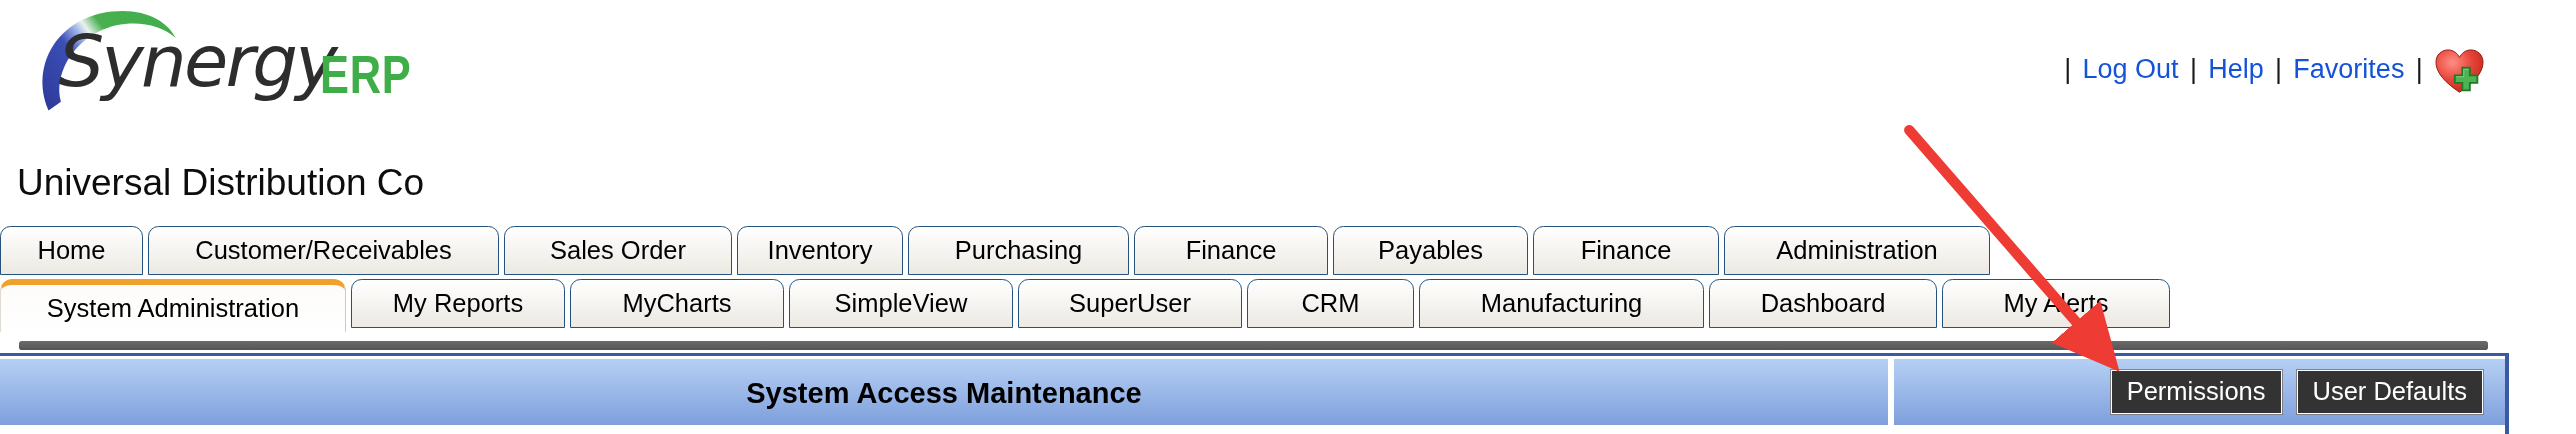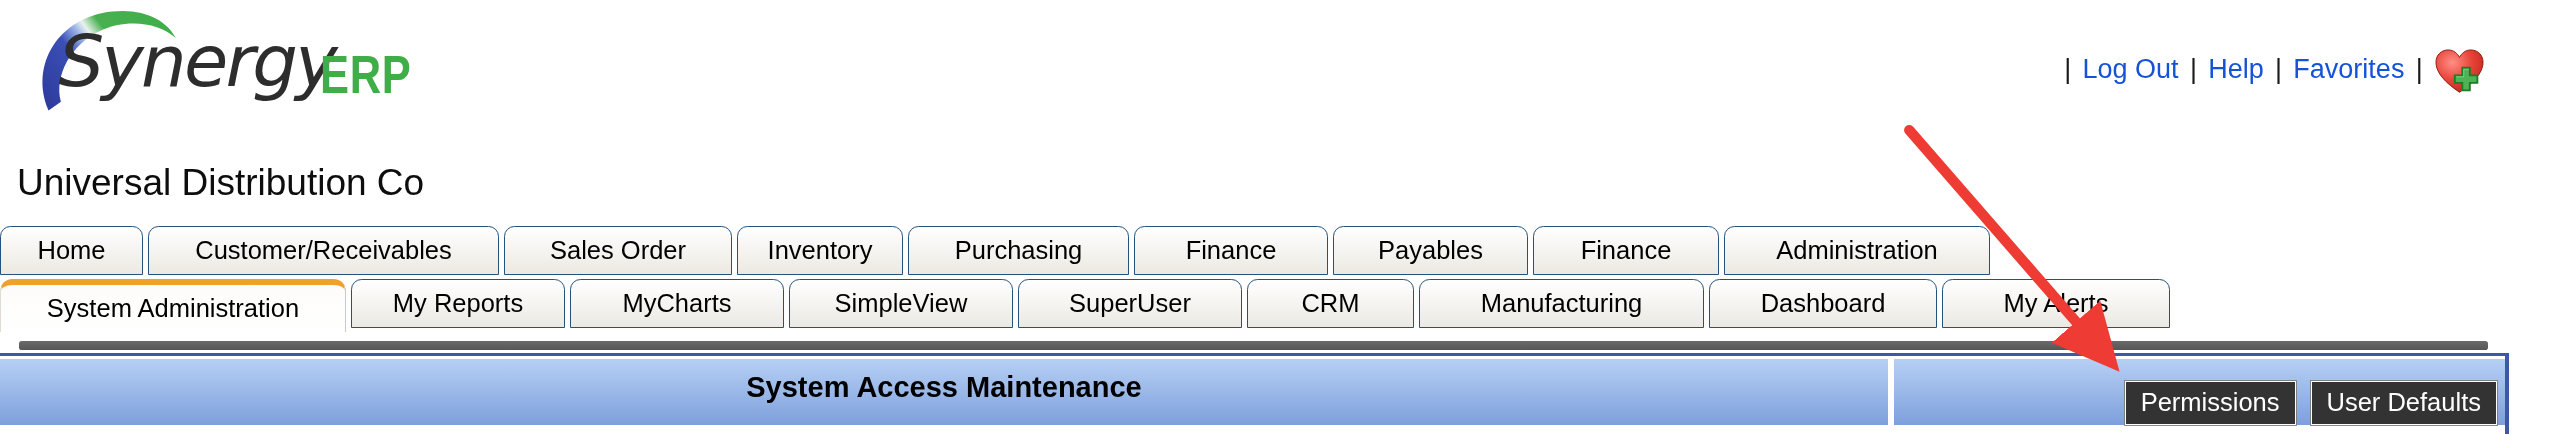--- a/index.html
+++ b/index.html
@@ -62,22 +62,22 @@
   
   .title-wrap{
     position:absolute;left:0;top:353px;width:2509px;height:81px;
     box-sizing:border-box;border-top:3.8px solid #3b5aa5;border-right:4.7px solid #3b5aa5;
   }
   .title-cells{margin-top:2.8px;height:66px;display:flex;gap:5.7px;}
   .cell{
     background:linear-gradient(#b6d0f4,#7e9fdc);height:100%;
   }
   .cell.main{width:1888px;display:flex;justify-content:center;align-items:flex-start;}
-  .cell.actions{flex:1;display:flex;justify-content:flex-end;align-items:flex-end;gap:15px;padding-right:8px;}
-  .page-title{font-size:29px;font-weight:bold;padding-top:12px;color:#000;}
+  .cell.actions{flex:1;display:flex;justify-content:flex-end;align-items:center;gap:15px;padding-right:22px;}
+  .page-title{font-size:29px;font-weight:bold;padding-top:18px;color:#000;}
   .bar-btn{
     background:#333333;color:#ffffff;font-size:25.5px;
     font-family:"Liberation Sans",sans-serif;
     border:1.9px solid #ffffff;box-shadow:0 0 0 0.9px #7a7a7a;
     padding:6.6px 15px;cursor:pointer;white-space:nowrap;
   }
 
   
   .arrow-overlay{position:absolute;left:0;top:0;width:2576px;height:434px;pointer-events:none;z-index:10;}
 </style>

